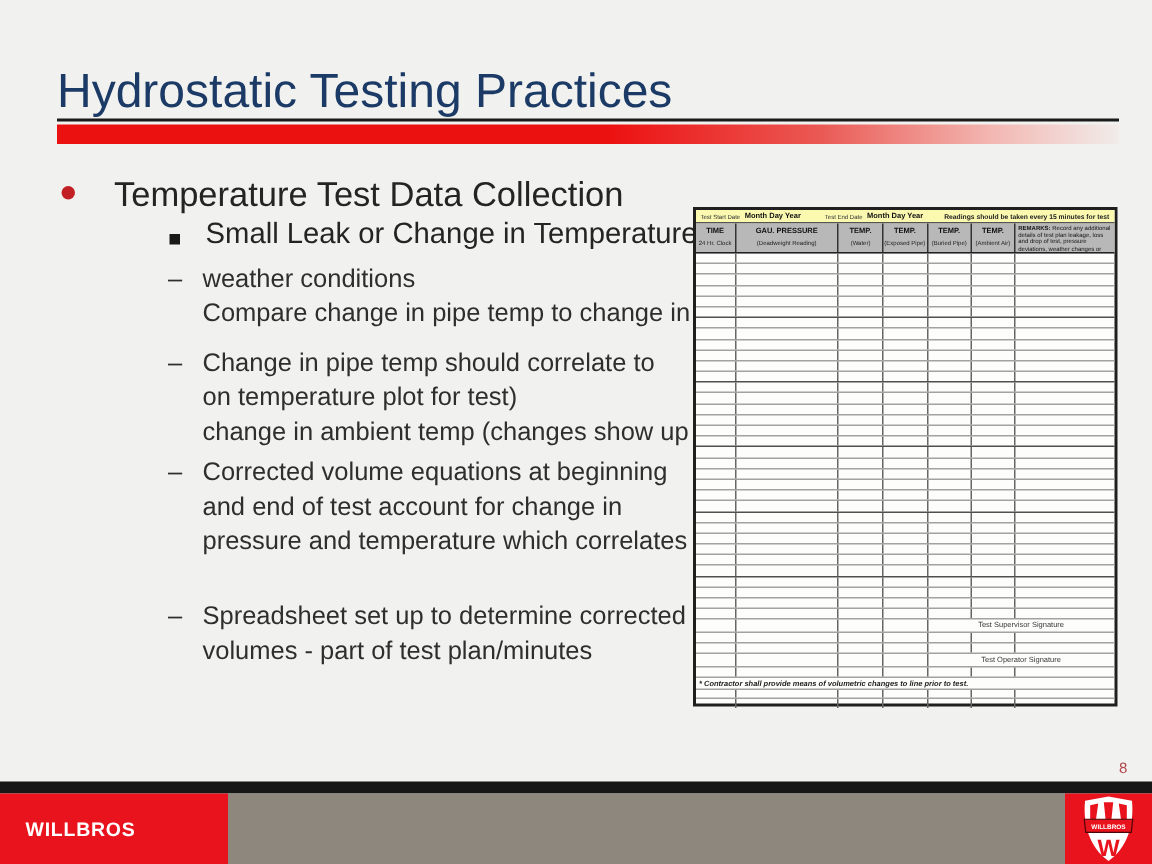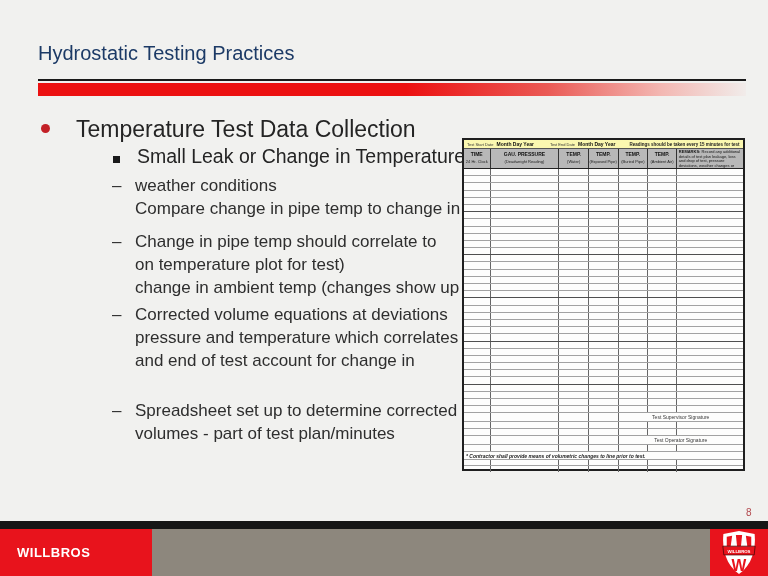--- a/index.html
+++ b/index.html
@@ -1,19 +1,19 @@
 <!DOCTYPE html>
 <html><head>
 <meta charset="utf-8">
 <style>
   html,body{margin:0;padding:0;background:#d8d8d8;}
   .slide{position:relative;width:768px;height:576px;background:#f1f1ef;overflow:hidden;
          font-family:"Liberation Sans",sans-serif;}
   
-  .title{position:absolute;left:38px;top:42px;font-size:20px;color:#1c3a66;letter-spacing:0;}
+  .title{position:absolute;left:38px;top:42px;font-size:32px;color:#1c3a66;letter-spacing:0;}
   .rule{position:absolute;left:38px;top:79px;width:708px;height:2px;background:#1a1a1a;}
   .redbar{position:absolute;left:38px;top:83px;width:708px;height:13px;
           background:linear-gradient(to right,#ec1111 0%,#ec1111 52%,#ea5a55 72%,#f3b7b2 88%,#f1ecea 100%);}
   
   .b1-dot{position:absolute;left:41px;top:124px;width:9px;height:9px;border-radius:50%;background:#c32026;}
   .b1{position:absolute;left:76px;top:116px;font-size:23px;color:#242424;}
   .b2-sq{position:absolute;left:113px;top:156px;width:7px;height:7px;background:#1a1a1a;}
   .b2{position:absolute;left:137px;top:145px;font-size:19.5px;color:#242424;}
   .sb{position:absolute;left:112px;width:360px;color:#2e2e2e;font-size:17px;line-height:23px;}
   .sb .dash{position:absolute;left:0;top:0;}
@@ -79,23 +79,23 @@
     <div class="sb-lines">
       <div>Change in pipe temp should correlate to</div>
       <div>on temperature plot for test)</div>
       <div>change in ambient temp (changes show up</div>
     </div>
   </div>
 
   <div class="sb" style="top:303px">
     <span class="dash">–</span>
     <div class="sb-lines">
-      <div>Corrected volume equations at deviations</div>
+      <div>Corrected volume equations at beginning</div>
+      <div>and end of test account for change in</div>
       <div>pressure and temperature which correlates</div>
-      <div>and end of test account for change in</div>
     </div>
   </div>
 
   <div class="sb" style="top:399px">
     <span class="dash">–</span>
     <div class="sb-lines">
       <div>Spreadsheet set up to determine corrected</div>
       <div>volumes - part of test plan/minutes</div>
     </div>
   </div>

